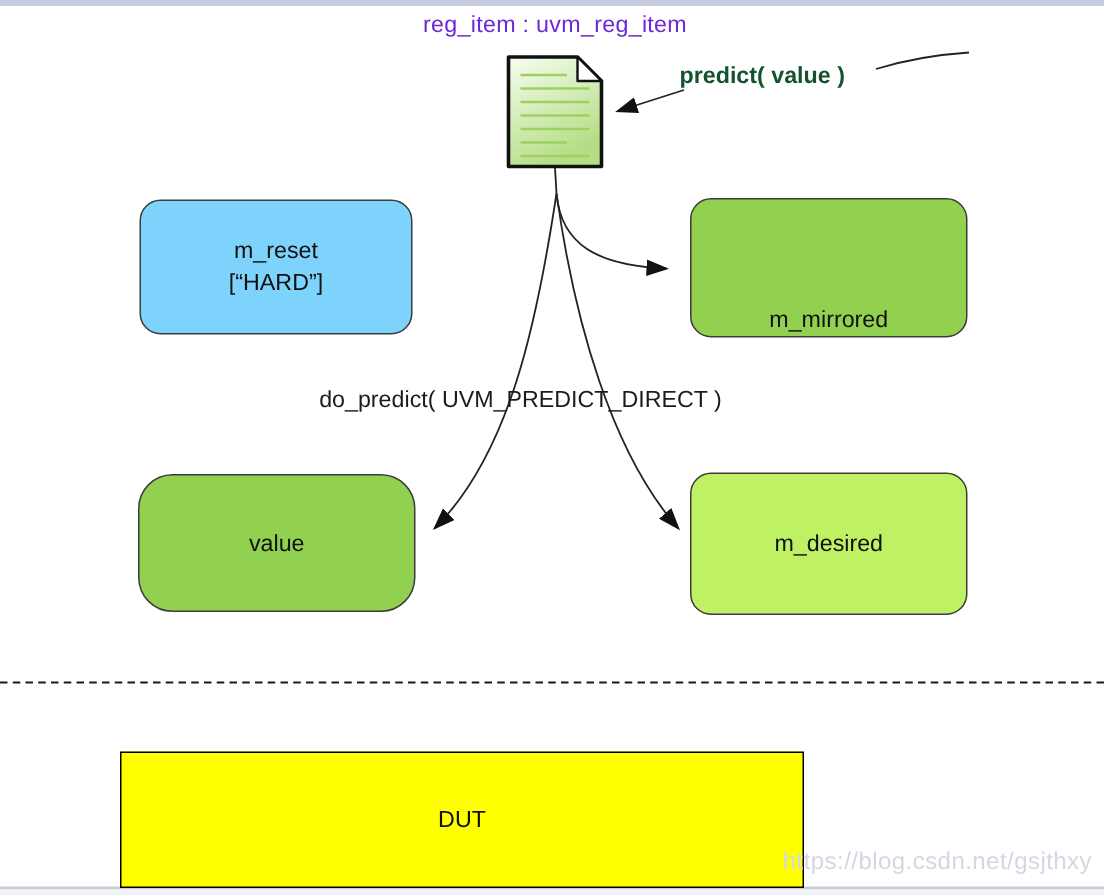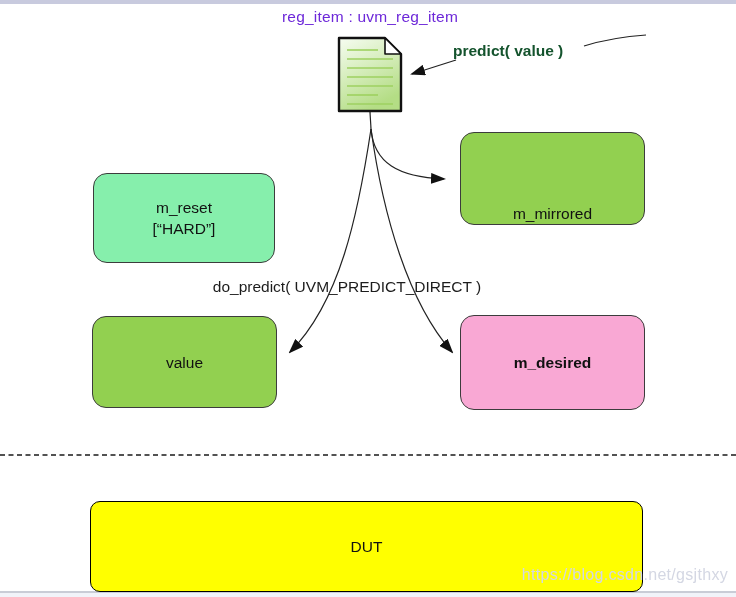--- a/index.html
+++ b/index.html
@@ -21,30 +21,30 @@
   .node{
     position:absolute;display:flex;flex-direction:column;align-items:center;justify-content:center;
     border:1.4px solid #3c3c3c;border-radius:14px;font-size:15.5px;color:#111;
     box-sizing:border-box;text-align:center;line-height:21px;
   }
   .node-m-reset{left:93px;top:133px;width:182px;height:90px;}
   .node-m-mirrored{left:460px;top:132px;width:185px;height:93px;}
   .node-value{left:92px;top:316px;width:185px;height:92px;}
   .node-m-desired{left:460px;top:315px;width:185px;height:95px;}
   .node-dut{
-    left:90px;top:501px;width:553px;height:91px;border-radius:10px;
+    left:80px;top:501px;width:456px;height:91px;border-radius:0;
     border:1.6px solid #000;
   }
 
   .predict-label{
     position:absolute;left:453px;top:42px;font-size:15.5px;font-weight:bold;color:#14532d;
     white-space:nowrap;
   }
   .do-predict-label{
-    position:absolute;left:147px;top:278px;width:400px;text-align:center;
+    position:absolute;left:147px;top:258px;width:400px;text-align:center;
     font-size:15.5px;color:#1c1c1c;white-space:nowrap;
   }
   .watermark{
     position:absolute;right:8px;top:566px;font-size:16px;color:#d4d7e3;
     white-space:nowrap;letter-spacing:0.3px;
   }
 </style>
 </head>
 <body>
 
@@ -89,34 +89,34 @@
       <line x1="347" y1="104" x2="393" y2="104"></line>
     </g>
   </g>
 </svg>
 
 <div class="diagram-title">reg_item : uvm_reg_item</div>
 
 <div class="predict-label">predict( value )</div>
 <div class="do-predict-label">do_predict( UVM_PREDICT_DIRECT )</div>
 
-<div class="node node-m-reset" style="background: #86efac; margin-top: 40px;">
+<div class="node node-m-reset" style="background: #7dd3fc;">
   <div>m_reset</div>
   <div>[“HARD”]</div>
 </div>
 
 <div class="node node-m-mirrored" style="background: rgb(146, 208, 80); justify-content: flex-end;">
   <div>m_mirrored</div>
 </div>
 
-<div class="node node-value" style="background: rgb(146, 208, 80);">
+<div class="node node-value" style="background: rgb(146, 208, 80); border-radius: 23px;">
   <div>value</div>
 </div>
 
-<div class="node node-m-desired" style="background: #f9a8d4; font-weight: bold;">
+<div class="node node-m-desired" style="background: #bef264;">
   <div>m_desired</div>
 </div>
 
 <div class="node node-dut" style="background: rgb(255, 255, 0);">
   <div>DUT</div>
 </div>
 
 <div class="watermark">https://blog.csdn.net/gsjthxy</div>
 
 </body></html>

